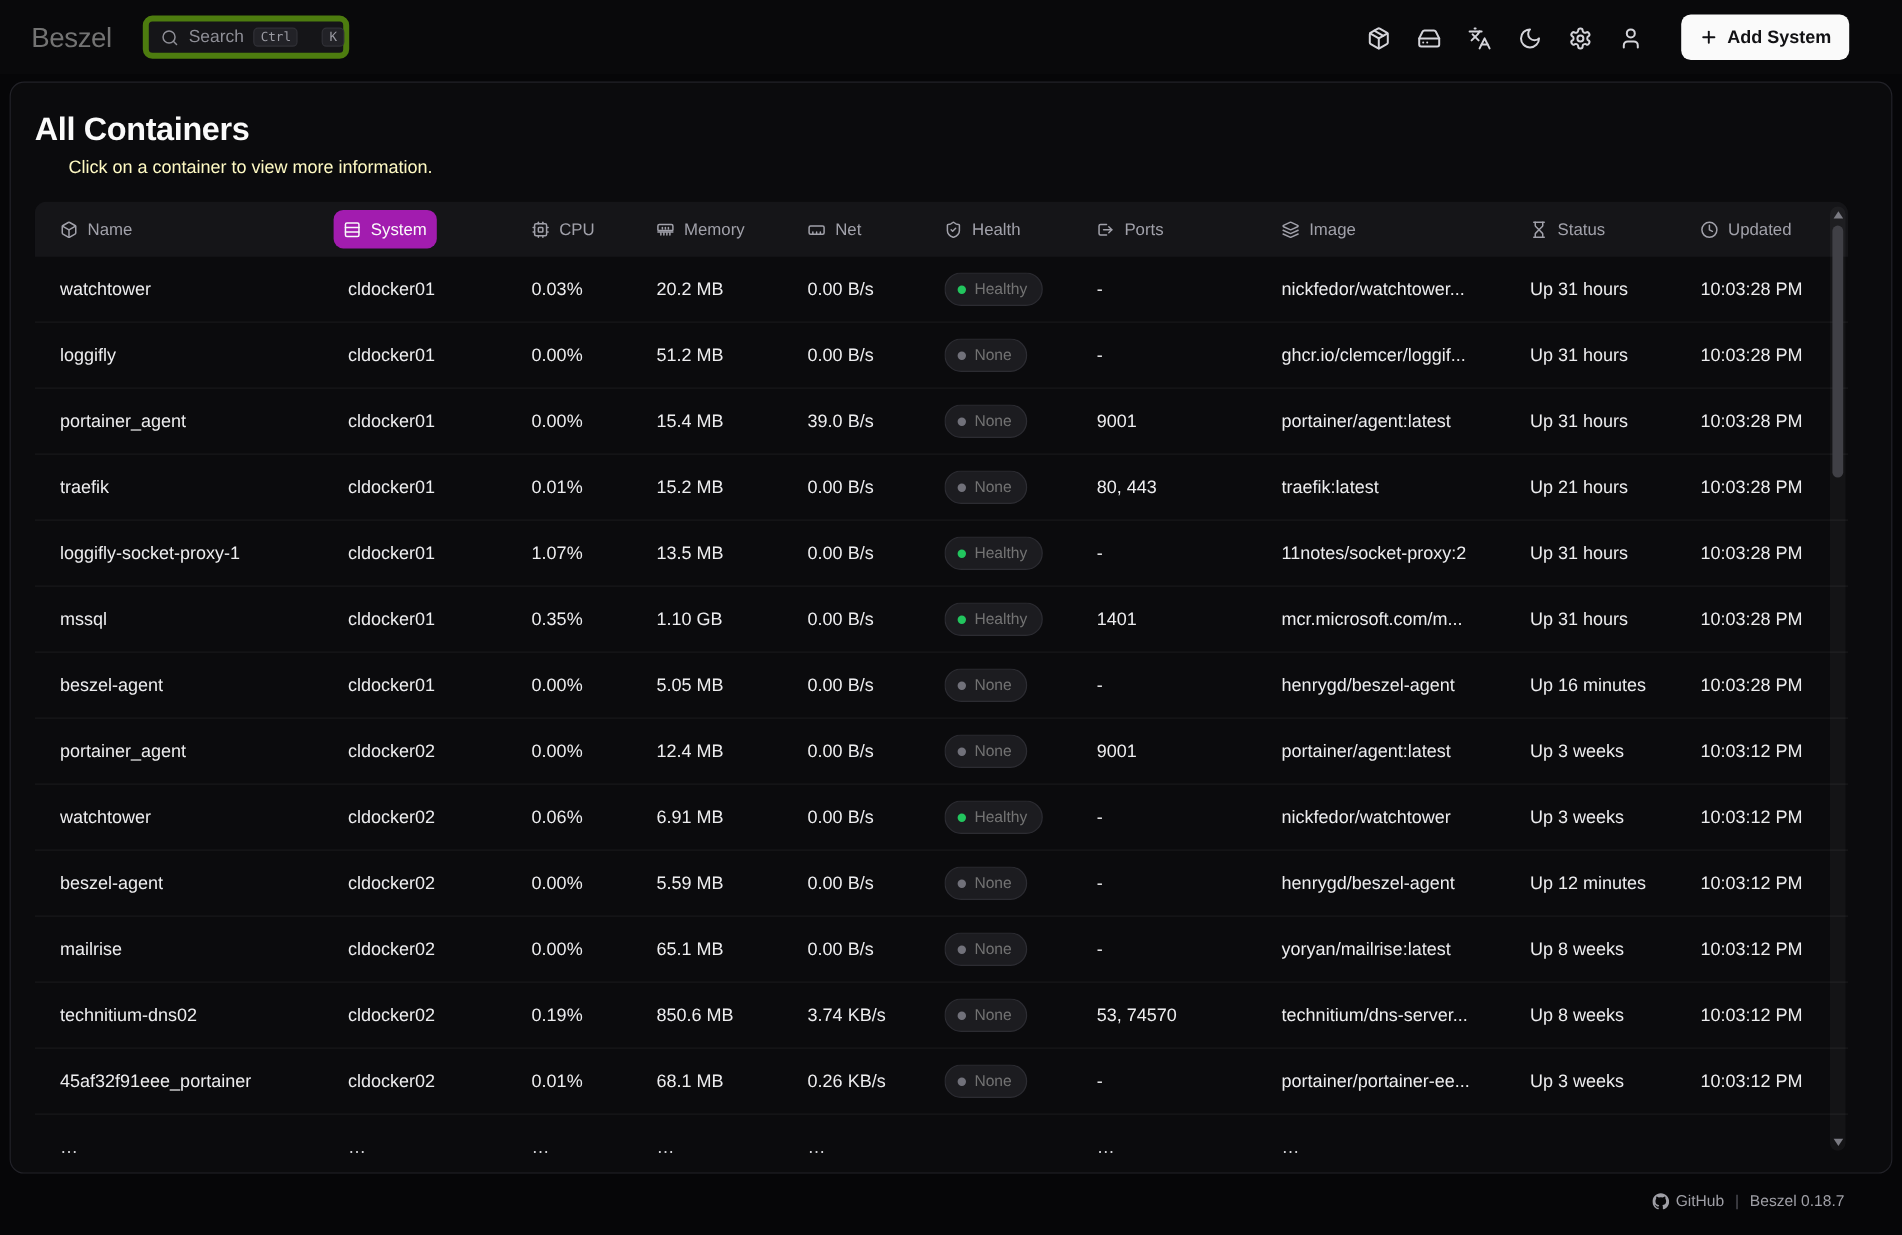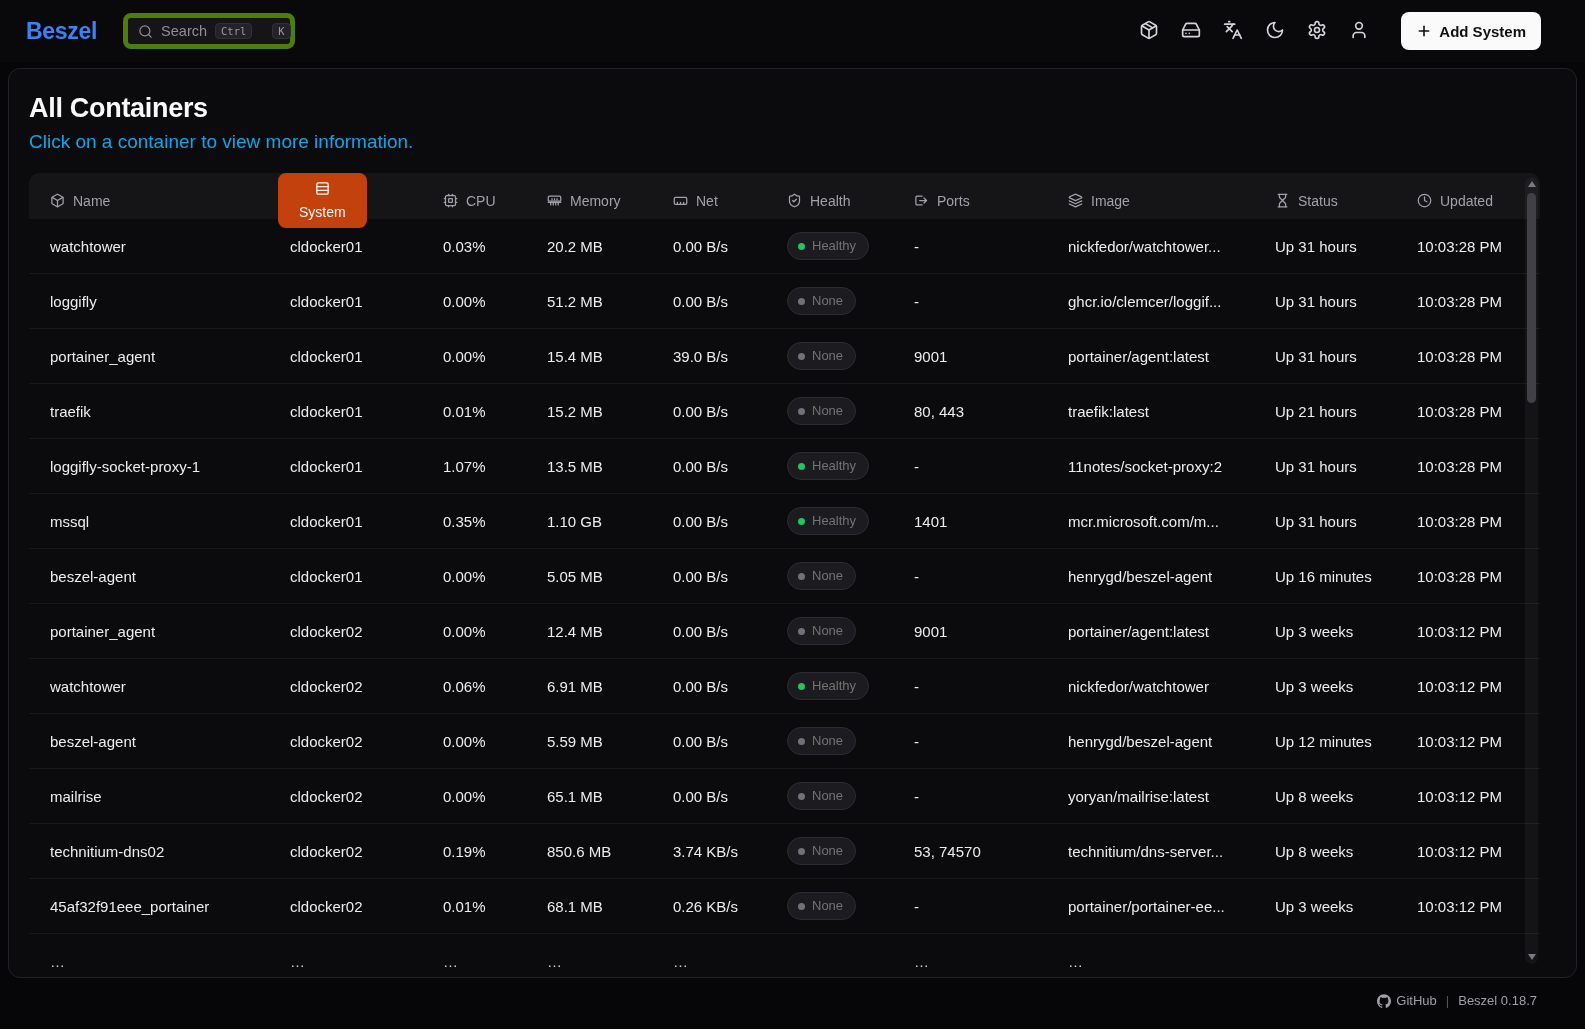--- a/index.html
+++ b/index.html
@@ -9,57 +9,57 @@
     color:#ededef;
     font-family:"Liberation Sans","DejaVu Sans",sans-serif;
     position:relative;
   }
   .icon{display:inline-flex;width:16px;height:16px;flex:none;}
   .icon svg{width:100%;height:100%;display:block;}
   .i20{width:20px;height:20px;}
 
   
   .topbar{height:62px;display:flex;align-items:center;padding:0 44px 0 26px;background:#09090b;}
-  .logo{font-size:23px;font-weight:700;color:#3b82f6;letter-spacing:-0.3px;}
+  .logo{font-size:23px;font-weight:400;color:#737373;letter-spacing:-0.3px;}
   .searchbox{margin-left:26px;display:flex;align-items:center;gap:8px;height:36px;width:172px;
     background:#151518;border:5px solid #4d7c0f;border-radius:8px;padding:0 10px;cursor:pointer;
     color:#8e8e96;font-size:14.5px;font-family:inherit;}
   .searchbox .icon{width:15px;height:15px;color:#8e8e96;}
   .search-label{flex:1;text-align:left;}
   .kbds{display:flex;gap:20px;}
   kbd{font-family:"DejaVu Sans Mono",monospace;font-size:10.5px;color:#9a9aa2;background:#222227;
     border:1px solid #303036;border-radius:4px;padding:2px 5px;line-height:1;}
-  .top-actions{margin-left:auto;display:flex;align-items:flex-start;gap:10px;}
+  .top-actions{margin-left:auto;display:flex;align-items:flex-end;gap:10px;}
   .iconbtns{display:flex;align-items:center;gap:6px;}
   .hbtn{background:none;border:none;color:#d4d4da;padding:8px;border-radius:8px;cursor:pointer;display:flex;}
   .add-btn{display:flex;align-items:center;gap:7px;height:38px;padding:0 15px;margin-left:14px;
     background:#fafafa;color:#111114;border:none;border-radius:8px;font-size:15px;font-weight:600;
     font-family:inherit;cursor:pointer;}
   .add-btn .icon{width:16px;height:16px;color:#111114;}
 
   
   .card{margin:6px 8px 0 8px;height:910px;background:#0b0b0d;border:1px solid #222228;
     border-radius:12px;padding:24px 36px 24px 20px;position:relative;overflow:hidden;}
   .page-head{display:flex;justify-content:space-between;align-items:flex-start;}
   .page-title{font-size:27px;font-weight:700;color:#fafafa;letter-spacing:-0.3px;}
-  .page-subtitle{margin-top:7px;font-size:19px;color:#0ea5e9;}
+  .page-subtitle{margin-top:7px;font-size:15px;color:#fef9c3;margin-left:28px;}
   .filter{margin-top:26px;width:256px;height:38px;background:#0b0b0d;border:1px solid #2a2a2f;
     border-radius:8px;padding:0 12px;color:#e4e4e7;font-size:14.5px;font-family:inherit;outline:none;}
   .filter::placeholder{color:#71717a;}
 
   
   .table-wrap{margin-top:20px;position:relative;border-radius:10px;overflow:hidden;}
   .thead,.tr{display:grid;grid-template-columns:240px 153px 104px 126px 114px 127px 154px 207px 142px 1fr;
     align-items:center;padding-left:21px;}
   .thead{height:46px;background:#151518;color:#a1a1aa;font-size:14px;}
   .th{display:flex;align-items:center;cursor:pointer;}
   .th-inner{display:inline-flex;align-items:center;gap:8px;}
   .th .icon{width:15px;height:15px;}
   .th.active{color:#fafafa;}
-  .th-inner.pill{background:#c2410c;border-radius:8px;padding:8px 21px;margin-left:-12px;flex-direction:column;}
+  .th-inner.pill{background:#a21caf;border-radius:8px;padding:8px 8px;margin-left:-12px;}
   .tbody{height:749px;overflow:hidden;}
   .tr{height:55px;border-bottom:1px solid rgba(255,255,255,0.055);font-size:15px;color:#ededef;cursor:pointer;}
   .td{white-space:nowrap;overflow:hidden;text-overflow:ellipsis;padding-right:10px;}
   .badge{display:inline-flex;align-items:center;gap:7px;padding:5px 12px 5px 10px;background:#1c1c20;
     border:1px solid #2c2c32;border-radius:999px;font-size:13px;color:#737373;line-height:1.2;}
   .dot{width:7px;height:7px;border-radius:50%;flex:none;}
   .dot-healthy{background:#22c55e;}
   .dot-none{background:#71717a;}
   .tr.partial{color:#d4d4d8;}
 

